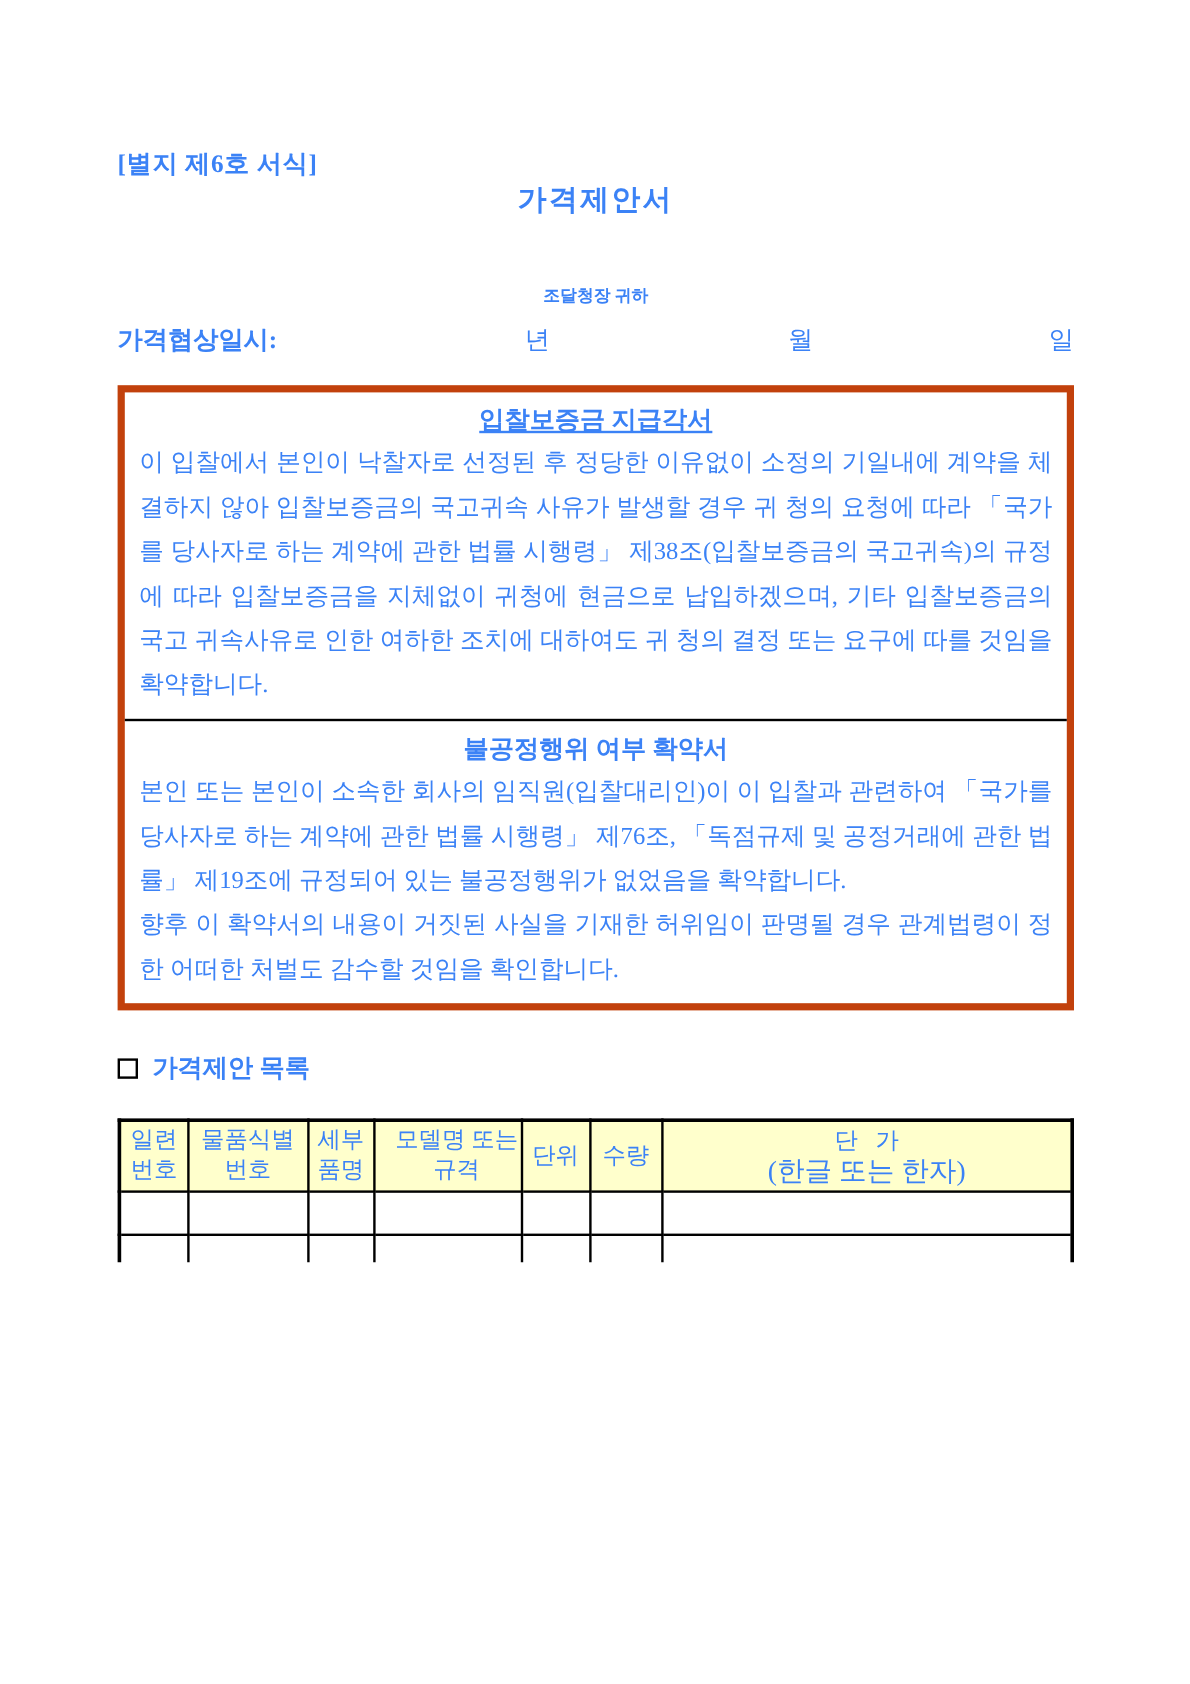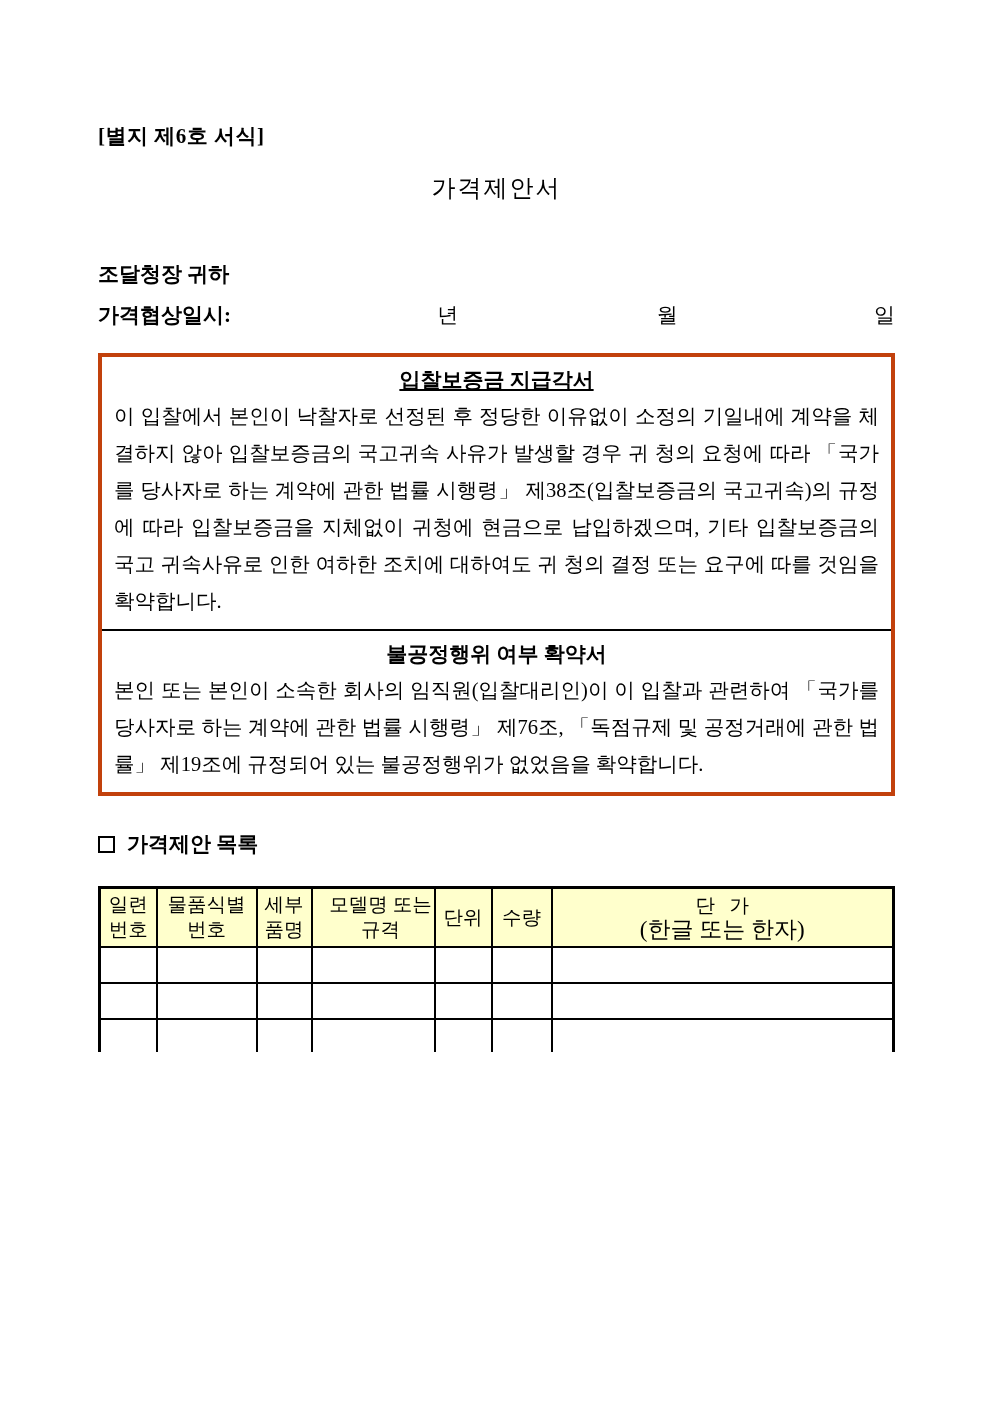--- a/index.html
+++ b/index.html
@@ -2,40 +2,40 @@
 <html lang="ko"><head>
 <meta charset="utf-8">
 <style>
   * { margin:0; padding:0; box-sizing:border-box; }
   html,body { background:#ffffff; }
   .page {
     position:relative;
     width:992px; height:1052px;
     margin:0 auto;
     background:#ffffff;
-    color:#000000;
+    color:#3b82f6;
     font-family:"Liberation Serif","DejaVu Serif",serif;
     padding:122px 97px 0 98px;
     overflow:hidden;
   }
   .form-label { font-size:21px; font-weight:bold; letter-spacing:0.5px; }
-  .doc-title  { margin-top:22px; text-align:center; font-size:24px; font-weight:normal; letter-spacing:2px; }
-  .recipient  { margin-top:56px; font-size:21px; font-weight:bold; }
+  .doc-title  { text-align:center; font-size:24px; font-weight:bold; letter-spacing:2px; }
+  .recipient  { margin-top:56px; font-size:14px; font-weight:bold;text-align:center; }
   .negotiation { margin-top:13px; display:flex; justify-content:space-between; align-items:baseline; font-size:21px; }
   .negotiation .neg-label { font-weight:bold; }
   .negotiation .neg-unit-1 { margin-left:48px; }
   .negotiation .neg-unit-2 { margin-left:40px; }
   .negotiation .neg-unit-3 { margin-left:38px; }
   .intro {
     margin-top:14px;
     font-size:20.5px; line-height:44px;
     text-align:justify; word-break:break-all;
     text-indent:26px;
   }
-  .pledge-box { margin-top:24px; border:4px solid #c2410c; }
+  .pledge-box { margin-top:24px; border:6px solid #c2410c; }
   .pledge-section { padding:5px 12px 9px 12px; }
   .pledge-section + .pledge-section { border-top:2px solid #000; }
   .pledge-title { text-align:center; font-size:21px; font-weight:bold; line-height:36px; }
   .pledge-title.underlined { text-decoration:underline; }
   .pledge-body { font-size:20.5px; line-height:37px; text-align:justify; word-break:break-all; }
   .list-heading { margin-top:34px; display:flex; align-items:center; font-size:21px; font-weight:bold; }
   .checkbox-glyph {
     display:inline-block; width:17px; height:17px;
     border:2px solid #000; margin-right:12px; flex:0 0 auto;
   }
@@ -75,20 +75,21 @@
 
 
   <div class="pledge-box">
     <div class="pledge-section">
       <div class="pledge-title underlined">입찰보증금 지급각서</div>
       <div class="pledge-body">이 입찰에서 본인이 낙찰자로 선정된 후 정당한 이유없이 소정의 기일내에 계약을 체결하지 않아 입찰보증금의 국고귀속 사유가 발생할 경우 귀 청의 요청에 따라 「국가를 당사자로 하는 계약에 관한 법률 시행령」 제38조(입찰보증금의 국고귀속)의 규정에 따라 입찰보증금을 지체없이 귀청에 현금으로 납입하겠으며, 기타 입찰보증금의 국고 귀속사유로 인한 여하한 조치에 대하여도 귀 청의 결정 또는 요구에 따를 것임을 확약합니다.</div>
     </div>
     <div class="pledge-section">
       <div class="pledge-title">불공정행위 여부 확약서</div>
       <div class="pledge-body">본인 또는 본인이 소속한 회사의 임직원(입찰대리인)이 이 입찰과 관련하여 「국가를 당사자로 하는 계약에 관한 법률 시행령」 제76조, 「독점규제 및 공정거래에 관한 법률」 제19조에 규정되어 있는 불공정행위가 없었음을 확약합니다.</div>
+      <div class="pledge-body">향후 이 확약서의 내용이 거짓된 사실을 기재한 허위임이 판명될 경우 관계법령이 정한 어떠한 처벌도 감수할 것임을 확인합니다.</div>
     </div>
   </div>
 
   <div class="list-heading">
     <span class="checkbox-glyph"></span>
     <span>가격제안 목록</span>
   </div>
 
   <table class="proposal">
     <colgroup>

